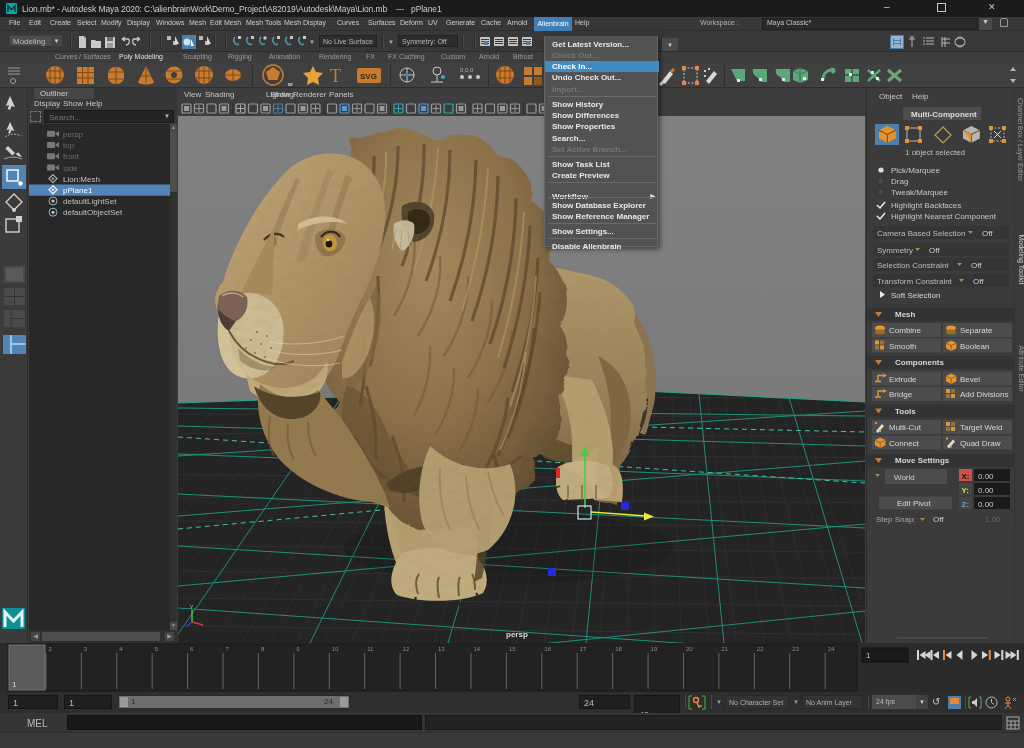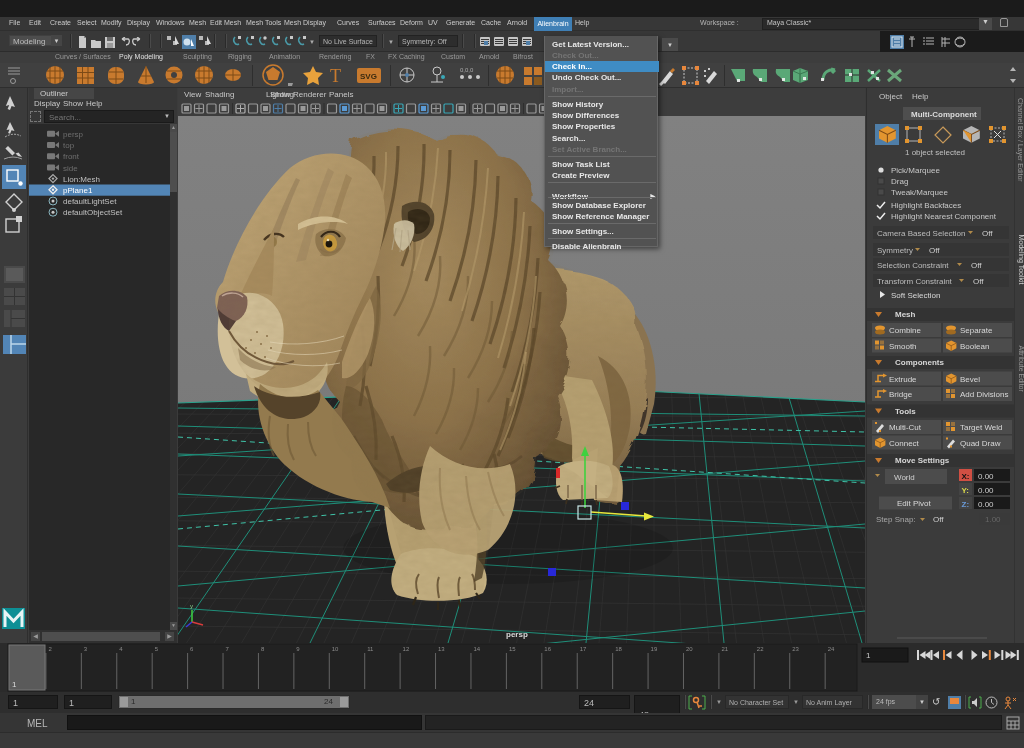--- a/index.html
+++ b/index.html
@@ -7,20 +7,30 @@
   body { font-family:"Liberation Sans", sans-serif; font-size:9px; color:#cccccc; }
   #app { position:relative; width:1024px; height:748px; }
   .abs { position:absolute; }
   .sep { width:1px; background:#2a2a2a; box-shadow:1px 0 0 #4a4a4a; }
   .fld { background:#1f1f1f; border:1px solid #151515; color:#bbb; }
 </style>
 </head>
 <body>
 <div id="app">
 
+  <div class="abs" id="titlebar" style="left:0;top:0;width:1024px;height:17px;background:#1b1b1b;">
+    <svg class="abs" style="left:6px;top:3px;" width="11" height="11" viewBox="0 0 11 11">
+        <rect width="11" height="11" rx="1" fill="#14a5a0"></rect>
+        <path d="M2 9 V3 L5.5 6.5 L9 3 V9" stroke="#0b3a45" stroke-width="1.6" fill="none"></path>
+      </svg>
+    <span class="abs" style="left:22px;top:4px;font-size:8.5px;color:#cfcfcf;letter-spacing:-0.1px;">Lion.mb* - Autodesk Maya 2020: C:\alienbrainWork\Demo_Project\A82019\Autodesk\Maya\Lion.mb &nbsp;&nbsp;&nbsp;---&nbsp;&nbsp; pPlane1</span>
+    <span class="abs" style="left:884px;top:1px;width:12px;color:#c8c8c8;font-size:10px;">–</span>
+    <span class="abs" style="left:937px;top:3px;width:9px;height:9px;border:1px solid #c8c8c8;"></span>
+    <span class="abs" style="left:988px;top:2px;color:#c8c8c8;font-size:9px;">✕</span>
+  </div>
 
   <div class="abs" id="menubar" style="left:0;top:17px;width:1024px;height:14px;background:#373737;border-bottom:1px solid #2f2f2f;font-size:7px;white-space:nowrap;">
     <span class="abs" style="left:9px;top:2px;">File</span>
     <span class="abs" style="left:29px;top:2px;">Edit</span>
     <span class="abs" style="left:50px;top:2px;">Create</span>
     <span class="abs" style="left:77px;top:2px;">Select</span>
     <span class="abs" style="left:101px;top:2px;">Modify</span>
     <span class="abs" style="left:127px;top:2px;">Display</span>
     <span class="abs" style="left:156px;top:2px;">Windows</span>
     <span class="abs" style="left:189px;top:2px;">Mesh</span>
@@ -35,21 +45,21 @@
     <span class="abs" style="left:481px;top:2px;">Cache</span>
     <span class="abs" style="left:507px;top:2px;">Arnold</span>
     <span class="abs" style="left:534px;top:0px;width:38px;height:14px;background:#3f7fb5;color:#fff;text-align:center;padding-top:3px;">Alienbrain</span>
     <span class="abs" style="left:575px;top:2px;">Help</span>
     <span class="abs" style="left:700px;top:2px;color:#b5b5b5;">Workspace :</span>
     <span class="abs" style="left:762px;top:1px;width:230px;height:12px;background:#2a2a2a;border:1px solid #202020;color:#c4c4c4;padding:0 4px;">Maya Classic*</span>
     <span class="abs" style="left:979px;top:1px;width:13px;height:12px;background:#4a4a4a;color:#ccc;font-size:7px;text-align:center;">▼</span>
     <span class="abs" style="left:1000px;top:1px;width:8px;height:9px;border:1px solid #999;border-radius:2px 2px 0 0;"></span>
   </div>
 
-  <div class="abs" id="statusline" style="left:0;top:31px;width:880px;height:21px;background:#383838;border-bottom:1px solid #2c2c2c;">
+  <div class="abs" id="statusline" style="left:0;top:31px;width:1024px;height:21px;background:#383838;border-bottom:1px solid #2c2c2c;">
     <span class="abs" style="left:9px;top:4px;width:53px;height:11px;background:#4d4d4d;border:1px solid #404040;color:#bbb;padding:1px 3px;font-size:8px;white-space:nowrap;">Modeling</span>
     <span class="abs" style="left:51px;top:4px;width:11px;height:11px;background:#454545;color:#ccc;font-size:6px;text-align:center;padding-top:3px;">▼</span>
     <span class="abs sep" style="left:70px;top:3px;height:14px;"></span>
 
     <svg class="abs" style="left:78px;top:5px;" width="40" height="12" viewBox="0 0 40 12">
       <path d="M1 0 h5 l2 2 v10 h-7 z" fill="#c9c9c9"></path>
         <path d="M6 0 l2 2 h-2 z" fill="#8a8a8a"></path>
       <path d="M13 4 h4 l1 1 h5 v7 h-10 z" fill="#c9c9c9"></path>
       <rect x="27" y="1" width="10" height="11" fill="#c9c9c9"></rect>
         <rect x="29" y="1" width="6" height="4" fill="#6a6a6a"></rect>

